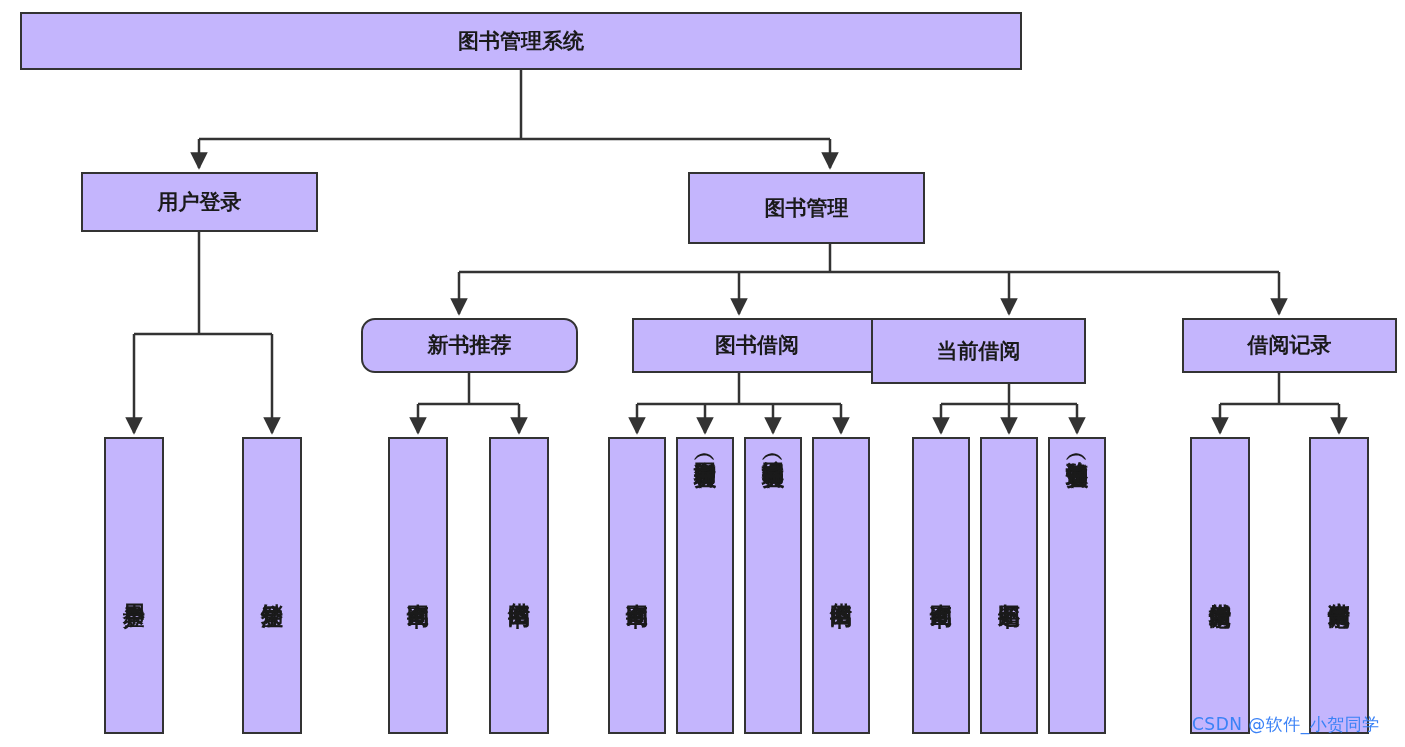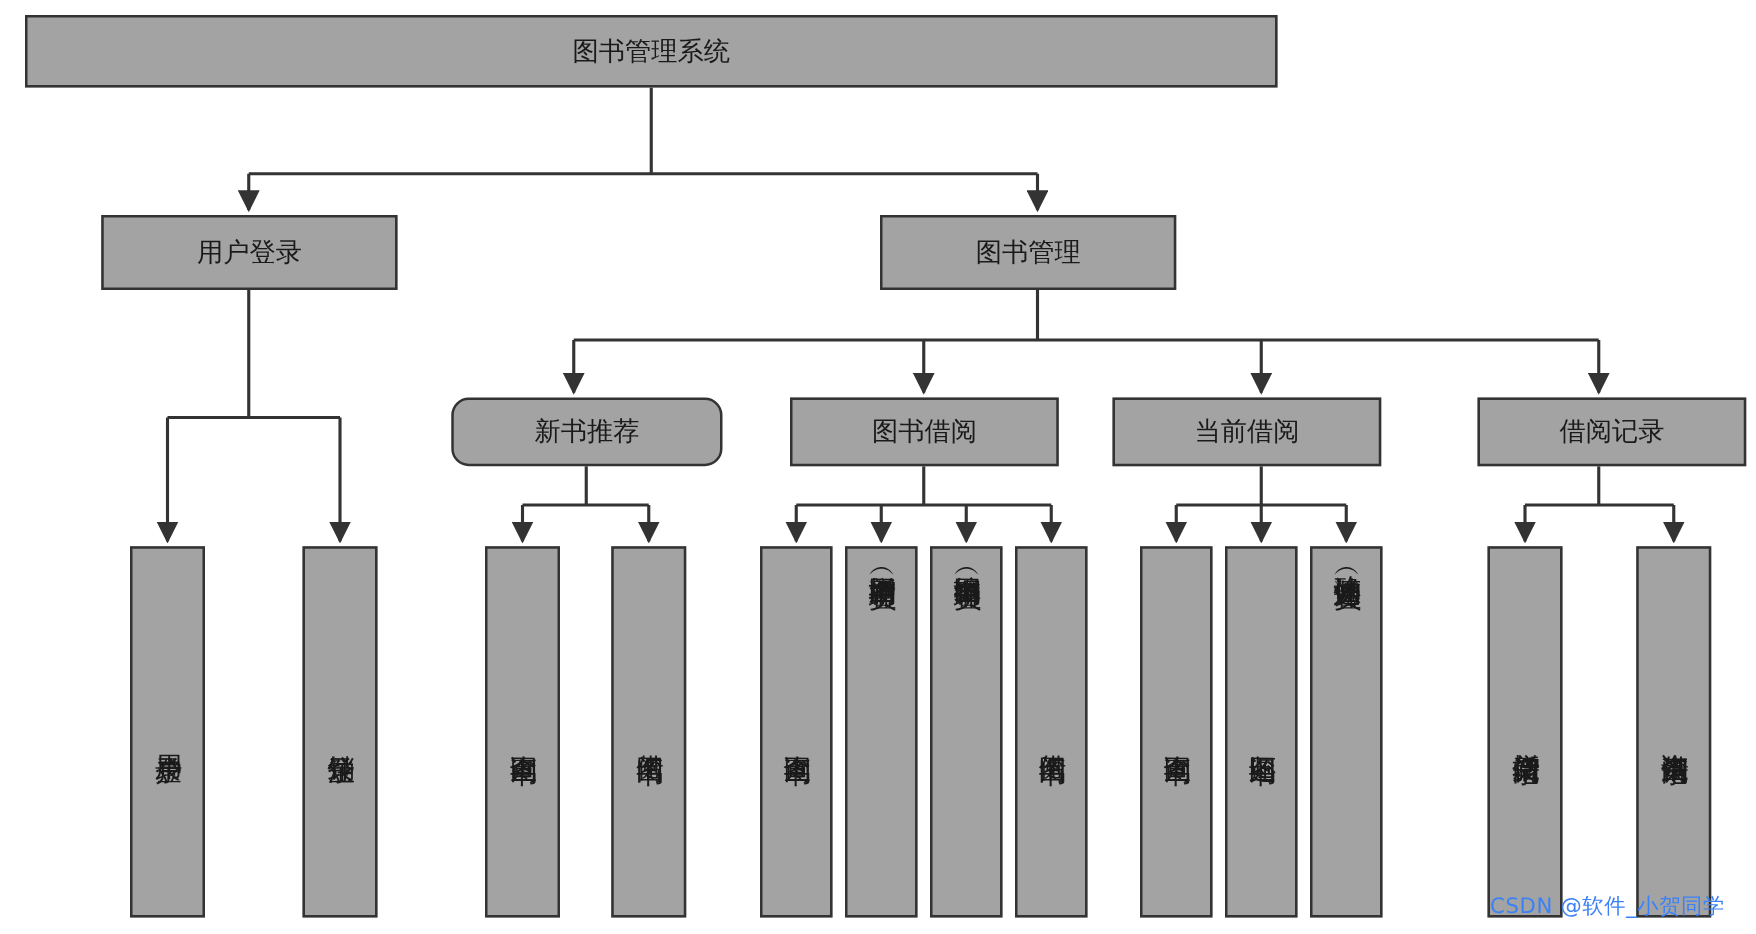--- a/index.html
+++ b/index.html
@@ -5,26 +5,27 @@
   html,body{margin:0;padding:0;background:#ffffff;}
   body{
     width:1405px;height:747px;overflow:hidden;
     font-family:"DejaVu Sans","Liberation Sans",sans-serif;
   }
   #stage{position:relative;width:1405px;height:747px;background:#ffffff;}
   svg#wires{position:absolute;left:0;top:0;width:1405px;height:747px;}
   .node{
     position:absolute;
     box-sizing:border-box;
-    background:#a3a3a3;
+    background:#c4b5fd;
     border:2px solid #333333;
     display:flex;
     align-items:center;
     justify-content:center;
     color:#1a1a1a;
+    font-weight:bold;
   }
   .node .label{
     display:block;
     text-align:center;
     line-height:1.05;
     white-space:pre-line;
   }
   .h-node .label{
     writing-mode:horizontal-tb;
     font-size:21px;
@@ -104,31 +105,31 @@
     </g>
   </svg>
 
   <div class="node h-node" style="left:20px;top:12px;width:1002px;height:58px;">
     <span class="label">图书管理系统</span>
   </div>
 
   <div class="node h-node" style="left:81px;top:172px;width:237px;height:60px;">
     <span class="label">用户登录</span>
   </div>
-  <div class="node h-node" style="left:704px;top:172px;width:237px;height:60px;align-items:center;">
+  <div class="node h-node" style="left:688px;top:172px;width:237px;height:72px;align-items:center;">
     <span class="label">图书管理</span>
   </div>
 
   <div class="node h-node" style="left:361px;top:318px;width:217px;height:55px;border-radius:14px;">
     <span class="label">新书推荐</span>
   </div>
-  <div class="node h-node" style="left:632px;top:318px;width:215px;height:55px;">
+  <div class="node h-node" style="left:632px;top:318px;width:250px;height:55px;">
     <span class="label">图书借阅</span>
   </div>
-  <div class="node h-node" style="left:890px;top:318px;width:215px;height:55px;">
+  <div class="node h-node" style="left:871px;top:318px;width:215px;height:66px;">
     <span class="label">当前借阅</span>
   </div>
   <div class="node h-node" style="left:1172px;top:318px;width:215px;height:55px;margin-left:10px;">
     <span class="label">借阅记录</span>
   </div>
 
   <div class="node v-node centerpad" style="left:104px;top:437px;width:60px;height:297px;">
     <span class="label">用户登录</span>
   </div>
   <div class="node v-node centerpad" style="left:242px;top:437px;width:60px;height:297px;">

